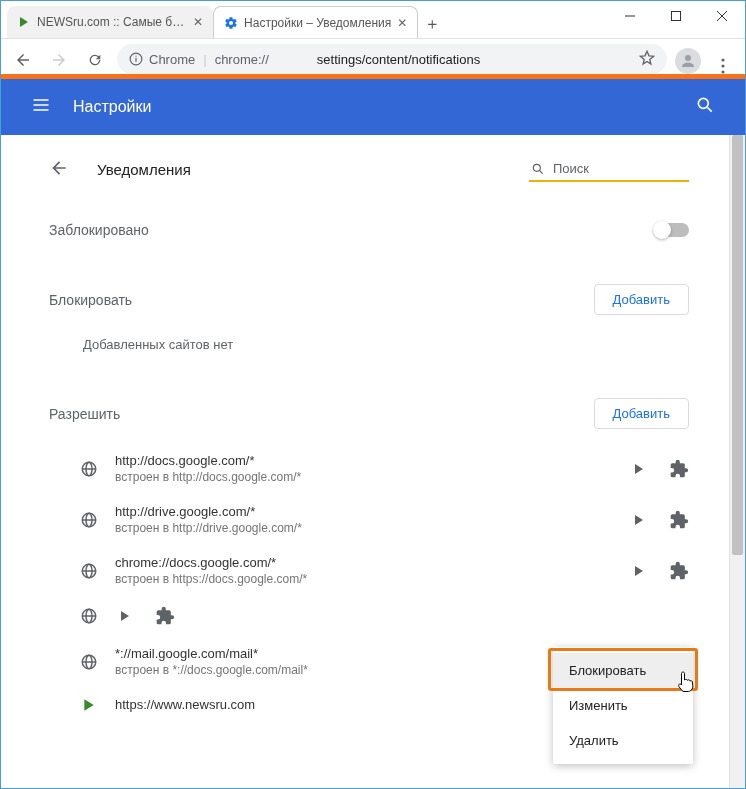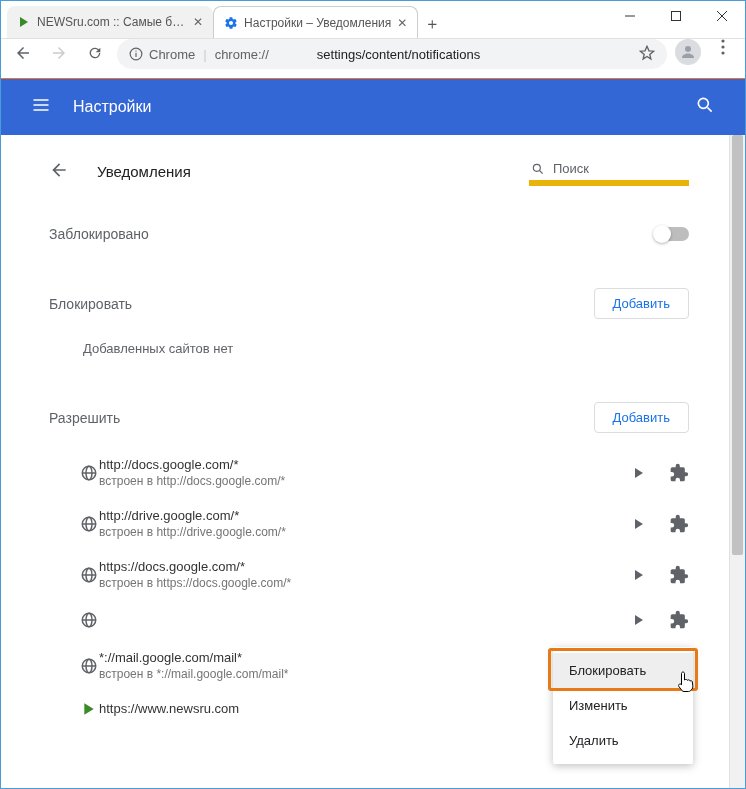--- a/index.html
+++ b/index.html
@@ -22,22 +22,22 @@
   .tab.active { background: #fff; border: 1px solid #ccc; border-bottom: none; }
   .tab.inactive { background: #f1f1f1; }
   .tab .favicon { width: 14px; height: 14px; display: flex; align-items: center; justify-content: center; }
   .tab .title { white-space: nowrap; overflow: hidden; text-overflow: ellipsis; max-width: 150px; }
   .tab .close { color: #666; font-size: 12px; }
   .newtab { width: 28px; height: 28px; display:flex; align-items:center; justify-content:center; color:#555; font-size:16px; cursor:pointer; margin-top: 6px;}
   .win-controls { position: absolute; right: 0; top: 0; display: flex; }
   .win-btn { width: 46px; height: 30px; display:flex; align-items:center; justify-content:center; cursor:pointer; color:#333; }
   
   .toolbar {
-    height: 40px; display:flex; align-items:flex-start; padding: 0 8px; gap: 8px;
-    border-bottom: 1px solid #f97316; background:#fff;
+    height: 40px; display:flex; align-items:flex-end; padding: 0 8px; gap: 8px;
+    border-bottom: 5px solid #f97316; background:#fff;
   }
   .nav-btn { width: 28px; height: 28px; border-radius: 50%; display:flex; align-items:center; justify-content:center; color:#5f6368; cursor:pointer; }
   .nav-btn.disabled { color:#bbb; }
   .omnibox {
     flex: 1; height: 30px; background:#f1f3f4; border-radius: 15px;
     display:flex; align-items:center; padding: 0 12px; gap:8px; font-size:13px; color:#5f6368;
   }
   .omnibox .secure { display:flex; align-items:center; gap:6px; color:#5f6368; }
   .omnibox .url { color:#5f6368; }
   .omnibox .url .dark { color:#202124;padding-left:48px; }
@@ -53,40 +53,40 @@
   .settings-title { font-size:16px; }
   .header-search { margin-left:auto; cursor:pointer; }
   
   .content-wrap { flex:1; display:flex; position:relative; overflow:hidden; }
   .content { flex:1; overflow-y:auto; padding: 22px 40px 30px 48px; }
   .scrollbar-track { width:16px; background:#f1f1f1; border-left:1px solid #e1e1e1; position:relative; }
   .scrollbar-thumb { position:absolute; left:2px; right:2px; top:0; height:420px; background:#c1c1c1; border-radius:2px; }
   .sect-head { display:flex; align-items:center; gap:28px; margin-bottom: 8px;}
   .back-arrow { color:#5f6368; cursor:pointer; }
   .page-title { font-size:15px; color:#202124; font-weight:500; }
-  .search-row { margin-left:auto; display:flex; align-items:center; gap:8px; border-bottom:6px solid #eab308; padding:4px 2px; width:160px; color:#5f6368; font-size:13px;}
+  .search-row { margin-left:auto; display:flex; align-items:center; gap:8px; border-bottom:2px solid #eab308; padding:4px 2px; width:160px; color:#5f6368; font-size:13px;}
   .block-row { display:flex; align-items:center; margin-top: 40px; }
   .block-label { font-size:14px; color:#5f6368; }
   .toggle {
     margin-left:auto; width:34px; height:14px; background:#bdbdbd; border-radius:7px; position:relative; cursor:pointer;
   }
   .toggle::after {
     content:""; position:absolute; width:18px; height:18px; background:#fff; border-radius:50%;
     top:-2px; left:-2px; box-shadow:0 1px 3px rgba(0,0,0,.3);
   }
   .section { margin-top: 46px; }
   .section-head { display:flex; align-items:center; }
   .section-title { font-size:14px; color:#5f6368; }
   .add-btn {
     margin-left:auto; border:1px solid #dadce0; color:#1a73e8; background:#fff;
     padding: 7px 18px; border-radius:4px; font-size:13px; font-weight:500; cursor:pointer;
   }
   .empty-text { font-size:13px; color:#5f6368; margin: 22px 0 0 34px; }
   .site-row {
-    display:flex; align-items:center; padding: 10px 0; margin-left: 30px;  justify-content: space-between;
+    display:flex; align-items:center; padding: 10px 0; margin-left: 30px; gap: 16px;
   }
   .site-icon { width:20px; color:#5f6368; display:flex; align-items:center; justify-content:center;}
   .site-text { flex:1; }
   .site-url { font-size:13px; color:#333; }
   .site-sub { font-size:12px; color:#757575; margin-top:2px;}
   .site-actions { display:flex; align-items:center; gap: 20px; color:#5f6368; }
   .arrow-btn, .ext-btn { cursor:pointer; display:flex; align-items:center; justify-content:center; width:20px; }
   .ext-btn svg { fill:#5f6368; }
   
   .context-menu {
@@ -312,21 +312,21 @@
   </div>
             <div class="site-row">
     <span class="site-icon">
                 <svg width="18" height="18" viewBox="0 0 24 24">
                   <circle cx="12" cy="12" r="9" fill="none" stroke="#5f6368" stroke-width="2"></circle>
                   <ellipse cx="12" cy="12" rx="4" ry="9" fill="none" stroke="#5f6368" stroke-width="2"></ellipse>
                   <line x1="3" y1="12" x2="21" y2="12" stroke="#5f6368" stroke-width="2"></line>
                 </svg>
               </span>
     <div class="site-text">
-      <div class="site-url">https://docs.google.com/*</div>
+      <div class="site-url">chrome://docs.google.com/*</div>
       <div class="site-sub">встроен в https://docs.google.com/*</div>
     </div>
     <div class="site-actions">
          <span class="arrow-btn">
                   <svg width="8" height="10" viewBox="0 0 8 10">
                     <polygon points="0,0 8,5 0,10" fill="#5f6368"></polygon>
                   </svg>
                 </span>
          <span class="ext-btn">
                   <svg width="20" height="20" viewBox="0 0 24 24">
@@ -359,21 +359,21 @@
             <div class="site-row">
     <span class="site-icon">
                 <svg width="18" height="18" viewBox="0 0 24 24">
                   <circle cx="12" cy="12" r="9" fill="none" stroke="#5f6368" stroke-width="2"></circle>
                   <ellipse cx="12" cy="12" rx="4" ry="9" fill="none" stroke="#5f6368" stroke-width="2"></ellipse>
                   <line x1="3" y1="12" x2="21" y2="12" stroke="#5f6368" stroke-width="2"></line>
                 </svg>
               </span>
     <div class="site-text">
       <div class="site-url">*://mail.google.com/mail*</div>
-      <div class="site-sub">встроен в *://mail.google.com/mail*</div>
+      <div class="site-sub">встроен в *://docs.google.com/mail*</div>
     </div>
     <div class="site-actions">
          <span class="arrow-btn">
                   <svg width="8" height="10" viewBox="0 0 8 10">
                     <polygon points="0,0 8,5 0,10" fill="#5f6368"></polygon>
                   </svg>
                 </span>
          <span class="ext-btn">
                   <svg width="20" height="20" viewBox="0 0 24 24">
                     <path fill="#5f6368" d="M20.5 11H19V7a2 2 0 0 0-2-2h-4V3.5a2.5 2.5 0 0 0-5 0V5H4a2 2 0 0 0-2 2v3.8h1.5a2.7 2.7 0 0 1 0 5.4H2V20a2 2 0 0 0 2 2h3.8v-1.5a2.7 2.7 0 0 1 5.4 0V22H17a2 2 0 0 0 2-2v-4h1.5a2.5 2.5 0 0 0 0-5z"></path>

